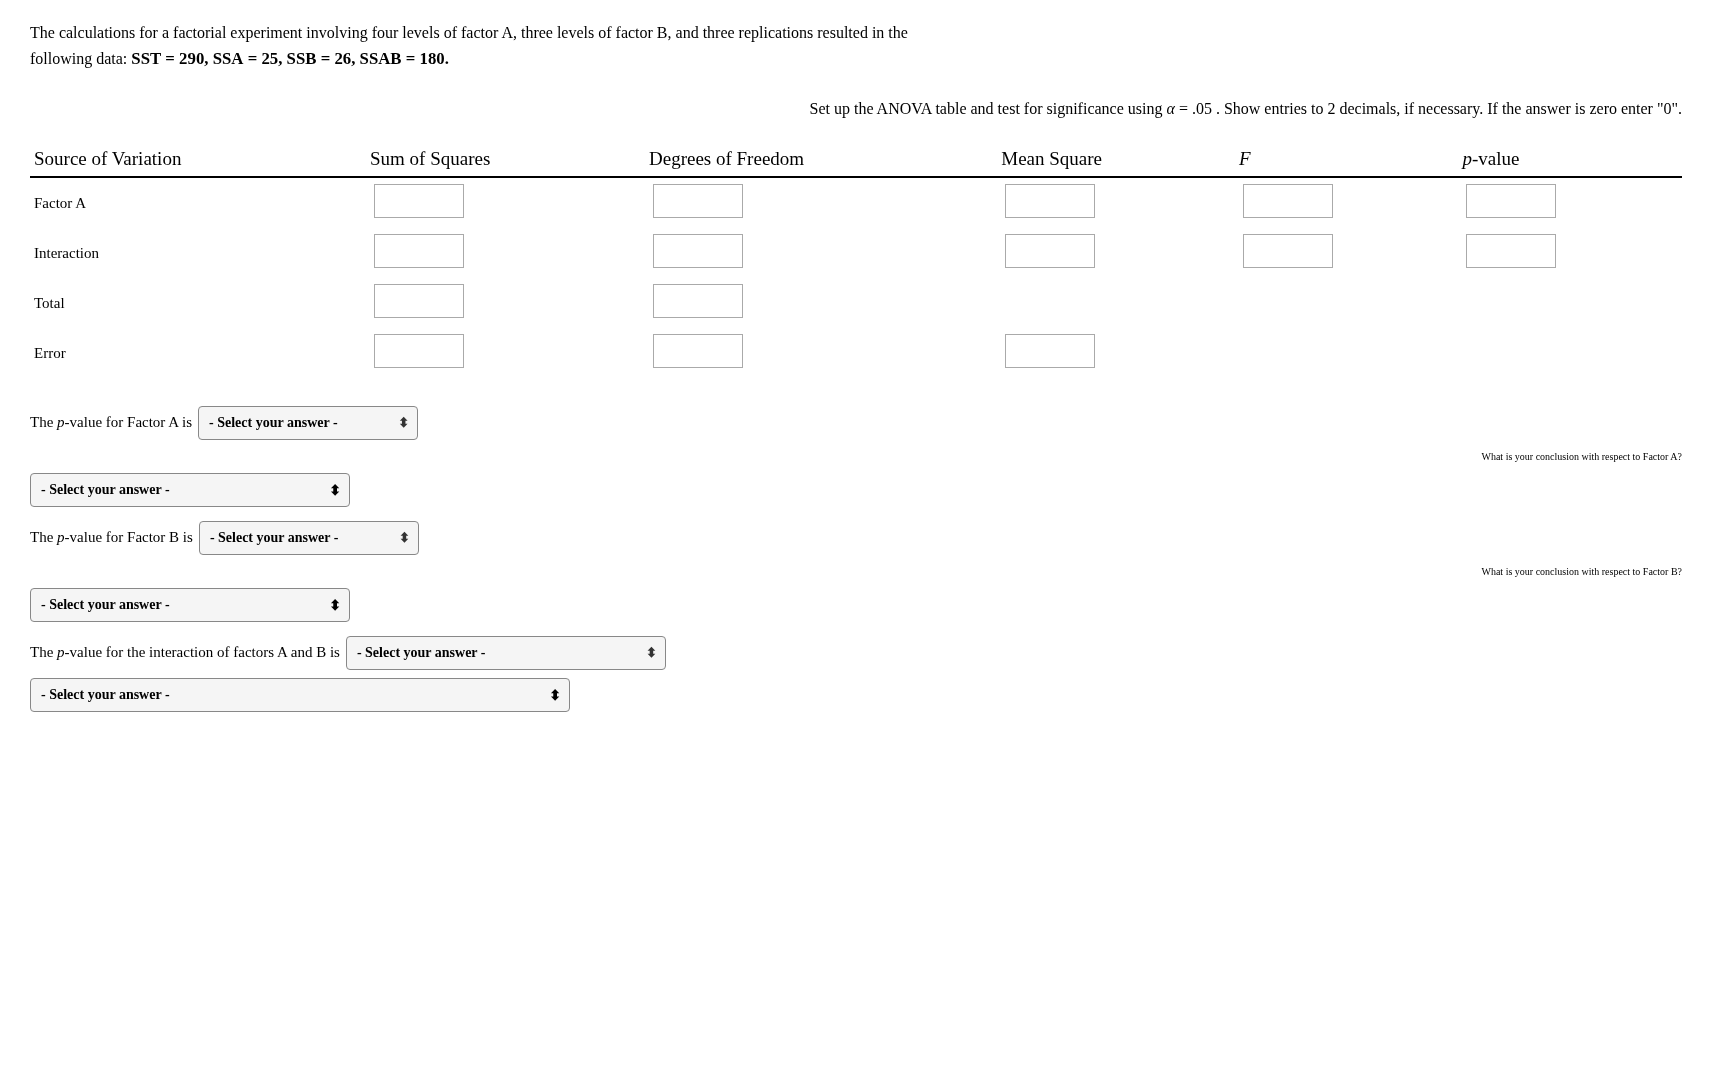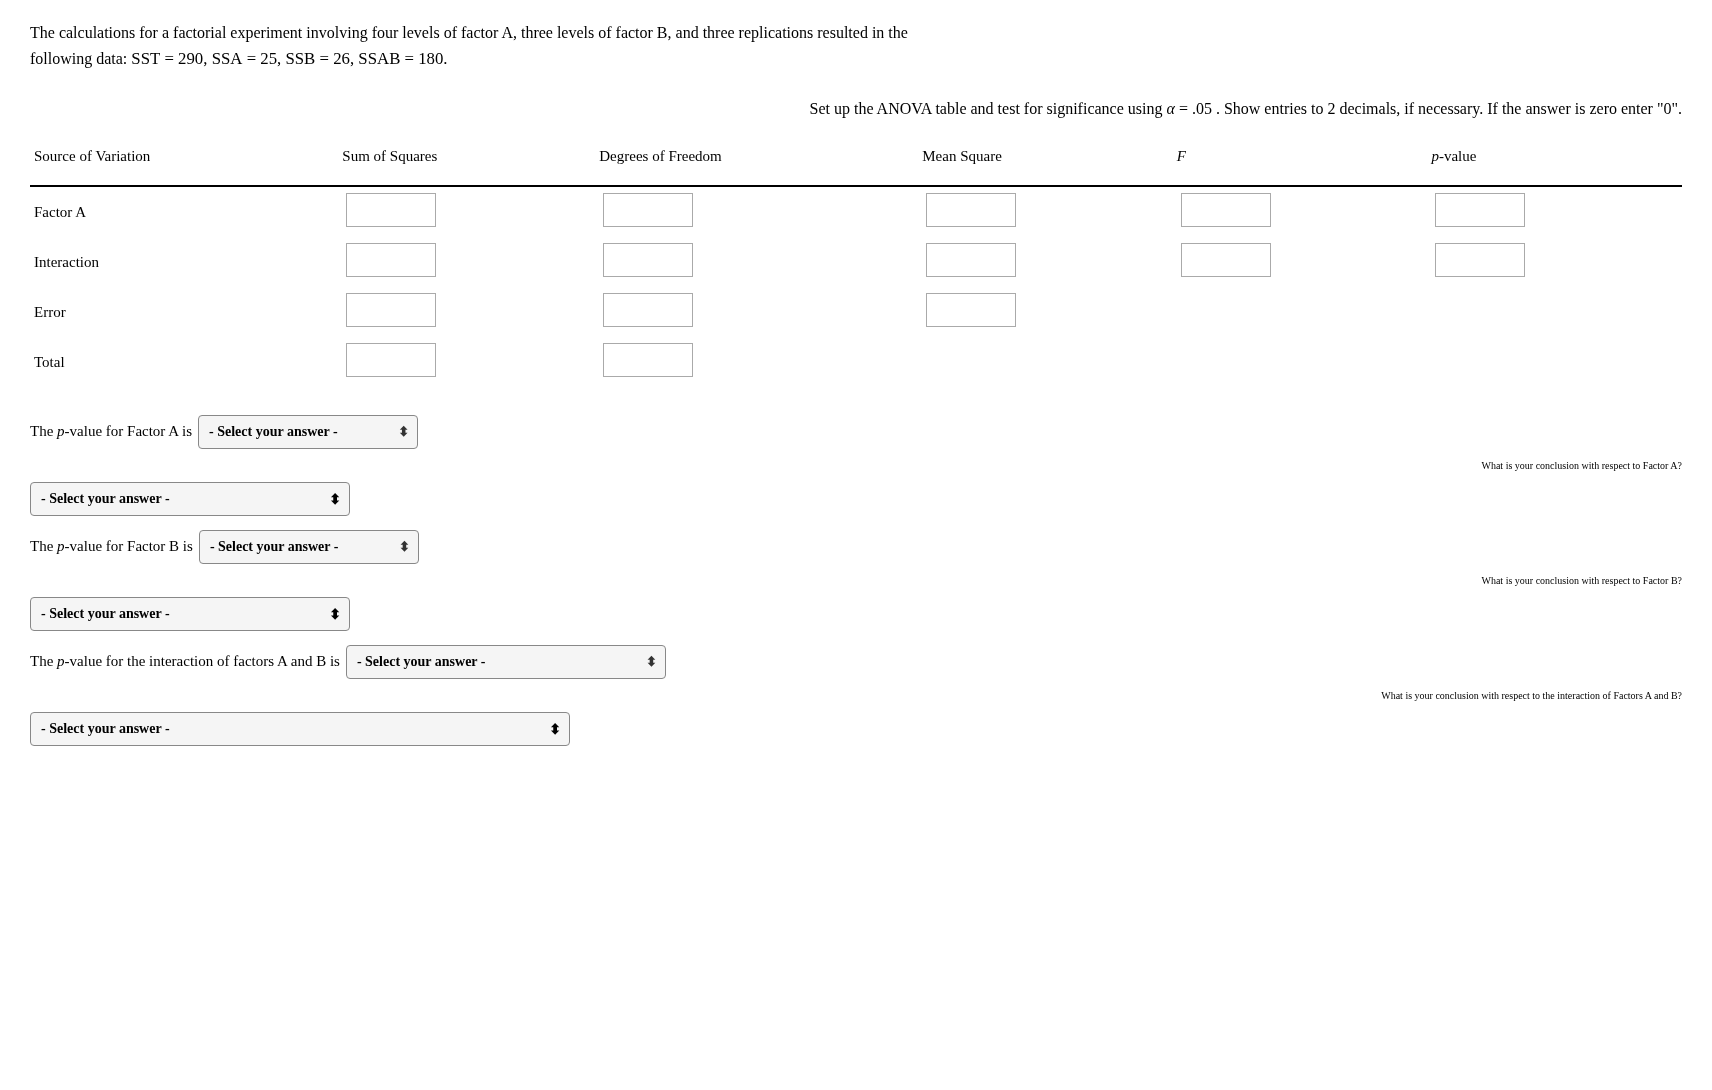--- a/index.html
+++ b/index.html
@@ -24,23 +24,23 @@
     .anova-table {
       width: 100%;
       border-collapse: collapse;
       margin-bottom: 28px;
     }
     .anova-table thead tr {
       border-bottom: 2px solid #000;
     }
     .anova-table thead th {
       text-align: left;
-      padding: 6px 8px 20px 4px;
+      padding: 6px 8px 6px 4px;
       font-weight: normal;
-      font-size: 15px;
+      font-size: 19px;
     }
     .anova-table thead th.italic {
       font-style: italic;
       font-weight: normal;
     }
     .anova-table tbody tr {
       border-bottom: none;
     }
     .anova-table tbody td {
       padding: 0 4px;
@@ -123,21 +123,21 @@
     }
     .mb-14 { margin-bottom: 14px; }
     .mb-8 { margin-bottom: 8px; }
   </style>
 </head>
 <body>
 
 <p class="intro-text">
   <span>The calculations for a factorial experiment involving four levels of factor A, three levels of factor B, and three replications resulted in the</span><br>
   <span>following data:</span>
-  <span style="font-weight:normal; font-size:1.05em;">
+  <span style="font-weight:bold; font-size:1.05em;">
     SST&nbsp;=&nbsp;290,&nbsp;SSA&nbsp;=&nbsp;25,&nbsp;SSB&nbsp;=&nbsp;26,&nbsp;SSAB&nbsp;=&nbsp;180.
   </span>
 </p>
 
 <p class="setup-text">
   <span>Set up the ANOVA table and test for significance using</span>
   <span style="font-style:italic;"> α</span>
   <span> = .05</span>
   <span>. Show entries to 2 decimals, if necessary. If the answer is zero enter "0".</span>
 </p>
@@ -168,33 +168,33 @@
     <tr>
       <td class="row-label">Interaction</td>
       <td class="cell-input"><div class="input-box"></div></td>
       <td class="cell-input"><div class="input-box"></div></td>
       <td class="cell-input"><div class="input-box"></div></td>
       <td class="cell-input"><div class="input-box"></div></td>
       <td class="cell-input"><div class="input-box"></div></td>
     </tr>
 
     <tr>
+      <td class="row-label">Total</td>
+      <td class="cell-input"><div class="input-box"></div></td>
+      <td class="cell-input"><div class="input-box"></div></td>
+      <td></td>
+      <td></td>
+      <td></td>
+    </tr>
+
+    <tr>
       <td class="row-label">Error</td>
       <td class="cell-input"><div class="input-box"></div></td>
       <td class="cell-input"><div class="input-box"></div></td>
       <td class="cell-input"><div class="input-box"></div></td>
-      <td></td>
-      <td></td>
-    </tr>
-
-    <tr>
-      <td class="row-label">Total</td>
-      <td class="cell-input"><div class="input-box"></div></td>
-      <td class="cell-input"><div class="input-box"></div></td>
-      <td></td>
       <td></td>
       <td></td>
     </tr>
   </tbody>
 </table>
 
 <div class="questions-section">
 
   <div class="question-line mb-8">
     <span>The <em>p</em>-value for Factor A is</span>
@@ -225,19 +225,18 @@
   </div>
 
   <div class="question-line mb-8">
     <span>The <em>p</em>-value for the interaction of factors A and B is</span>
     <div class="select-dropdown select-wide">
       <span>- Select your answer -</span>
       <span class="arrow">⬍</span>
     </div>
   </div>
 
-  <p class="question-label mb-8">What is your conclusion with respect to the interaction of Factors A and B?</p>
   <div class="block-select block-select-full mb-14">
     <span>- Select your answer -</span>
     <span class="arrow">⬍</span>
   </div>
 
 </div>
 
 </body></html>

